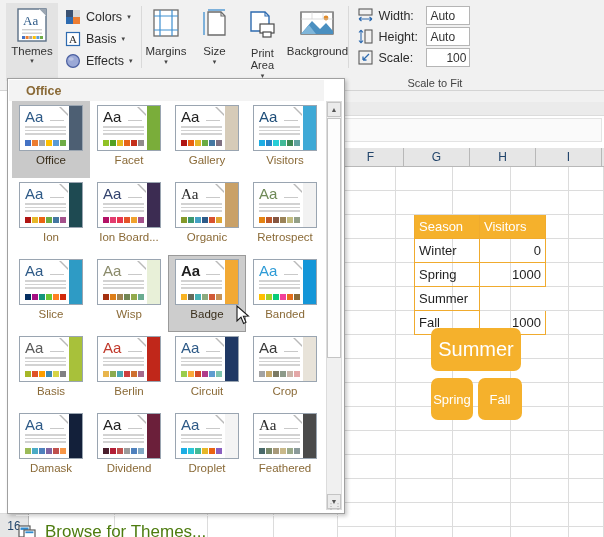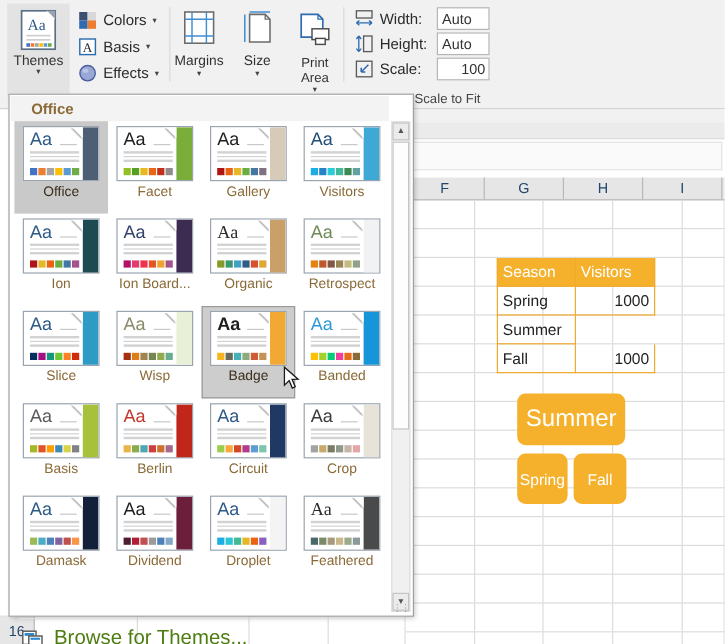--- a/index.html
+++ b/index.html
@@ -285,20 +285,24 @@
         <div class="gcell" style="width: 66px;"></div>
         <div class="gcell" style="width: 66px;"></div>
         <div class="gcell" style="width: 40px;"></div>
       </div>
     </div>
 
   <div id="dtable" style="left: 76px; top: 124px;">
       <div class="dr hdrrow">
         <div class="dc lft" style="width: 66px; background: rgb(245, 177, 44); color: rgb(255, 255, 255);">Season</div>
         <div class="dc" style="width: 66px; background: rgb(245, 177, 44); color: rgb(255, 255, 255);">Visitors</div>
+      </div>
+      <div class="dr">
+        <div class="dc lft" style="width: 66px;">Winter</div>
+        <div class="dc num" style="width: 66px;">0</div>
       </div>
       <div class="dr">
         <div class="dc lft" style="width: 66px;">Spring</div>
         <div class="dc num" style="width: 66px;">1000</div>
       </div>
       <div class="dr">
         <div class="dc lft" style="width: 66px;">Summer</div>
       </div>
       <div class="dr">
         <div class="dc lft" style="width: 66px;">Fall</div>
@@ -410,20 +414,32 @@
         <svg width="32" height="32" viewBox="0 0 32 32">
           <path d="M5 3 H19 L23 7 V22 H5 Z" fill="#fff" stroke="#2e6bb0" stroke-width="1.4"></path>
           <path d="M19 3 V7 H23" fill="none" stroke="#2e6bb0" stroke-width="1.1"></path>
           <rect x="14" y="15" width="14" height="9" fill="#fff" stroke="#4a4a4a" stroke-width="1.2"></rect>
           <rect x="17" y="23" width="8" height="5" fill="#fff" stroke="#4a4a4a" stroke-width="1.2"></rect>
         </svg>
       </div>
       <div class="lbl" style="font-size:11px;">Print Area</div>
       <div class="carS">▾</div>
     </div>
+    <div class="bigbtn2" style="width:60px;">
+      <div class="ico" style="height:40px;">
+        <svg width="44" height="32" viewBox="0 0 44 32">
+          <rect x="6" y="5" width="32" height="22" fill="#fff" stroke="#4a4a4a" stroke-width="1.2"></rect>
+          <path d="M6 27 L17 14 L25 22 L31 16 L38 24 V27 Z" fill="#4a8fc0"></path>
+          <path d="M6 27 L14 18 L21 27 Z" fill="#7fb6da"></path>
+          <circle cx="31" cy="11" r="2.4" fill="#e08b2a"></circle>
+          <path d="M6 5 H38 M6 12 H38 M17 5 V12 M28 5 V12" stroke="#cfcfcf" stroke-width=".7" fill="none"></path>
+        </svg>
+      </div>
+      <div class="lbl">Background</div>
+    </div>
     <div class="dlglaunch">↘</div>
   </div>
 
   <div class="rsep"></div>
 
   <div class="rgroup" style="flex-direction:column; padding-left:4px;">
     <div style="margin-top:5px;">
       <div class="sfrow">
         <span class="ico">
           <svg width="17" height="17" viewBox="0 0 17 17">

